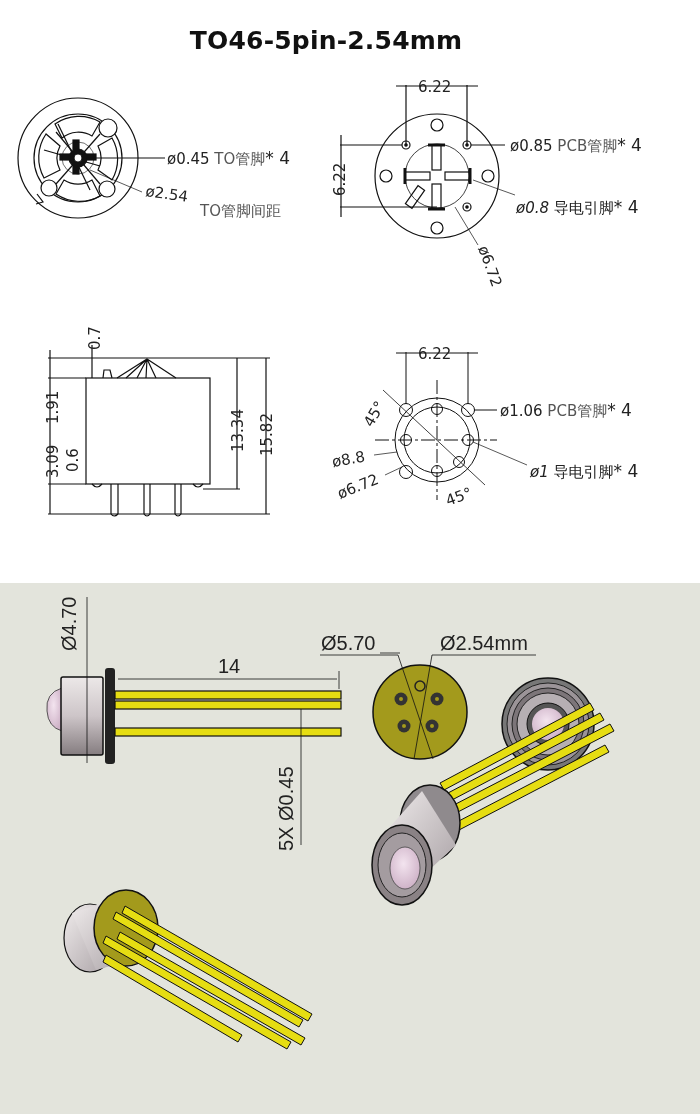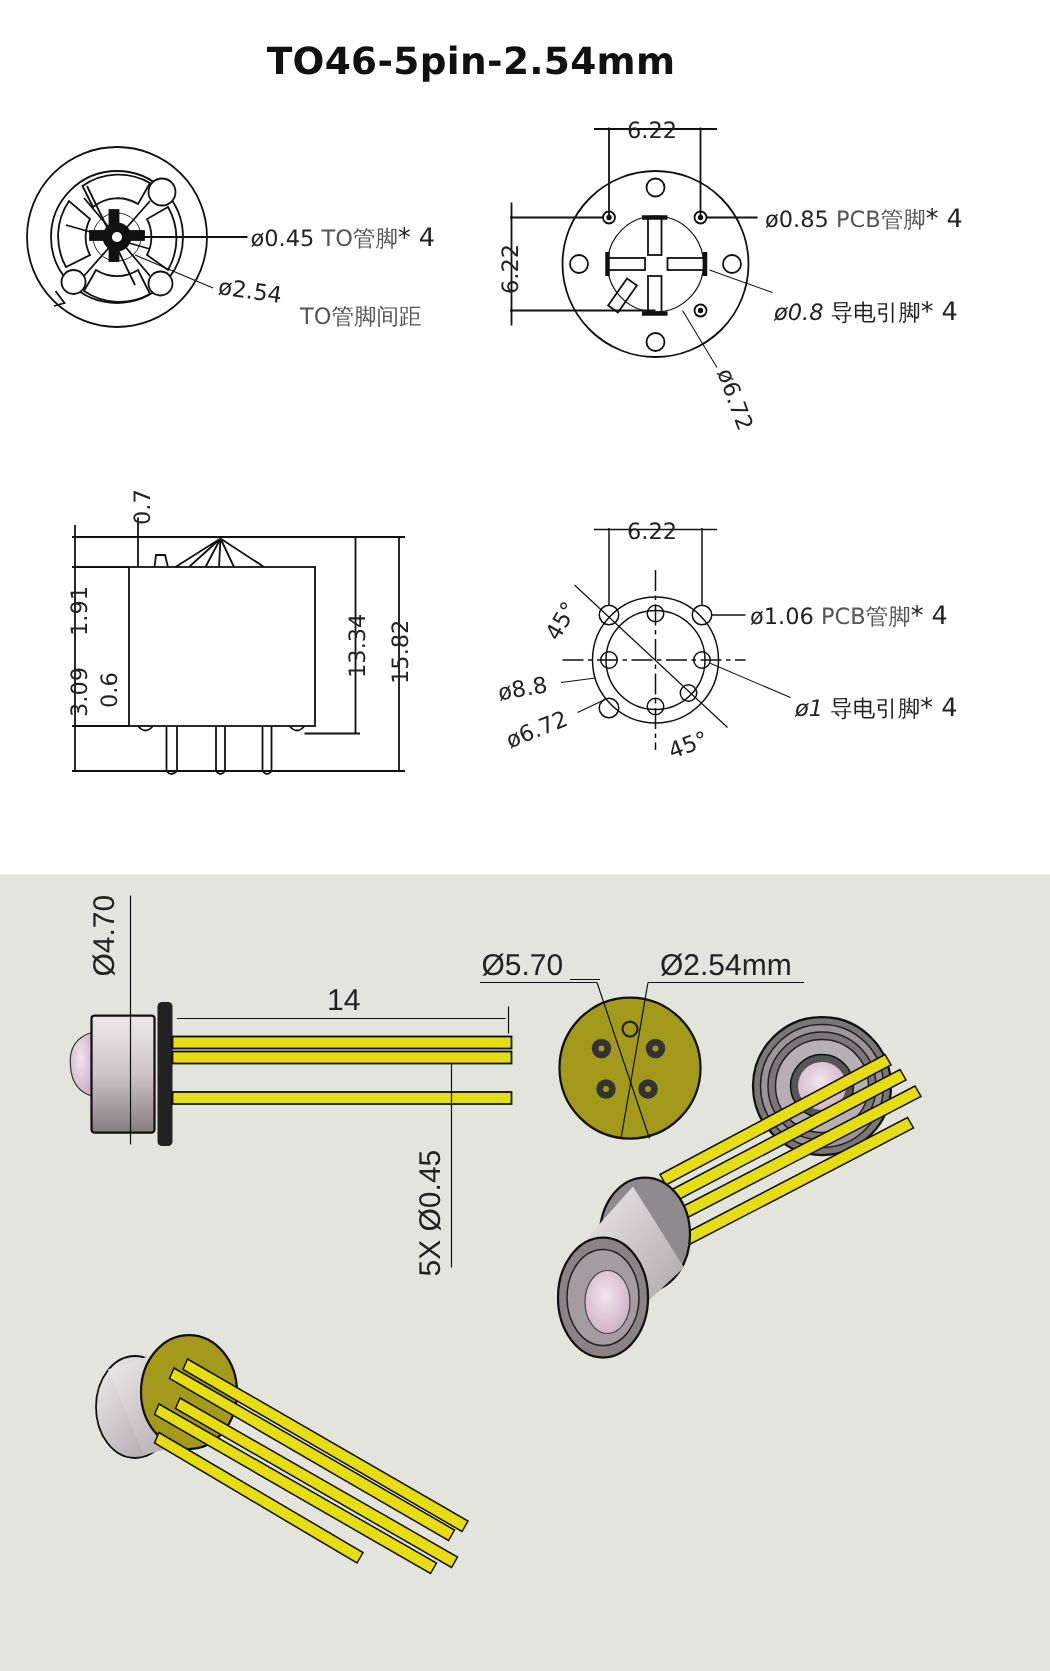--- a/index.html
+++ b/index.html
@@ -1,17 +1,17 @@
 <!DOCTYPE html>
 <html><head>
 <meta charset="utf-8">
 <style>
   html,body{margin:0;padding:0;}
   body{width:700px;height:1114px;background:#ffffff;position:relative;overflow:hidden;font-family:"DejaVu Sans",sans-serif;}
-  .title{position:absolute;top:26px;left:0;width:628px;text-align:center;font-family:"DejaVu Sans",sans-serif;font-weight:bold;font-size:25px;color:#111;letter-spacing:0.2px;}
+  .title{position:absolute;top:26px;left:12px;width:628px;text-align:center;font-family:"DejaVu Sans",sans-serif;font-weight:bold;font-size:25px;color:#111;letter-spacing:0.2px;}
   .panel-top{position:absolute;left:0;top:60px;width:700px;height:522px;background:#fff;}
   .panel-bottom{position:absolute;left:0;top:583px;width:700px;height:531px;background:#e3e4dc;}
   svg text{font-family:"DejaVu Sans",sans-serif;}
   .lbl{font-size:15px;fill:#222;}
   .lbl-gray{font-size:15px;fill:#555;}
   .cad{font-family:"Liberation Sans",sans-serif;}
 </style>
 </head>
 <body>
 

